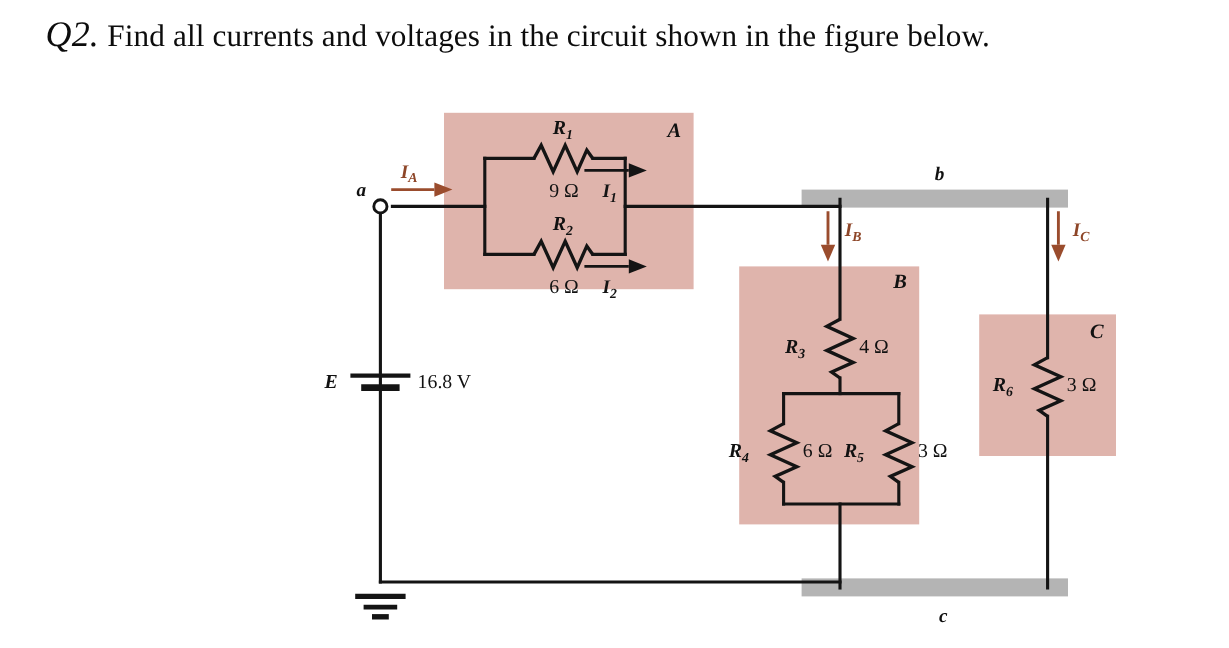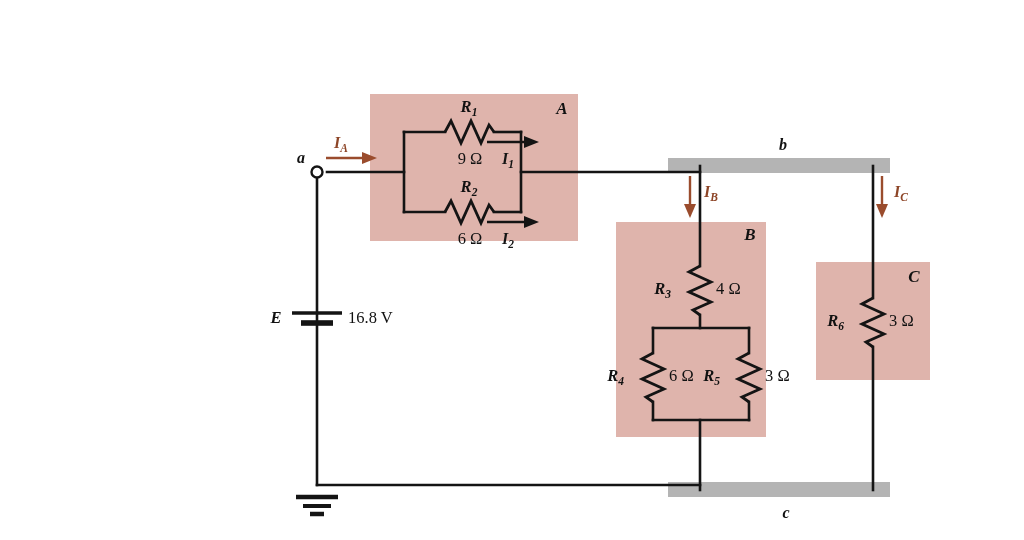--- a/index.html
+++ b/index.html
@@ -132,20 +132,23 @@
     fill: #ffffff;
     stroke: #141414;
     stroke-width: 2.4;
   }
 </style>
 </head>
 <body>
 
 <div id="page">
 
+  <div id="question-line">
+    <span class="qnum">Q2.</span><span>Find all currents and voltages in the circuit shown in the figure below.</span>
+  </div>
 
   <div id="figure">
     <svg class="diagram" viewBox="0 0 1024 470" xmlns="http://www.w3.org/2000/svg">
 
       <rect class="shade" x="370" y="24" width="208" height="147"></rect>
       <rect class="shade" x="616" y="152" width="150" height="215"></rect>
       <rect class="shade" x="816" y="192" width="114" height="118"></rect>
 
       <rect class="busbar" x="668" y="88" width="222" height="15"></rect>
       <rect class="busbar" x="668" y="412" width="222" height="15"></rect>

